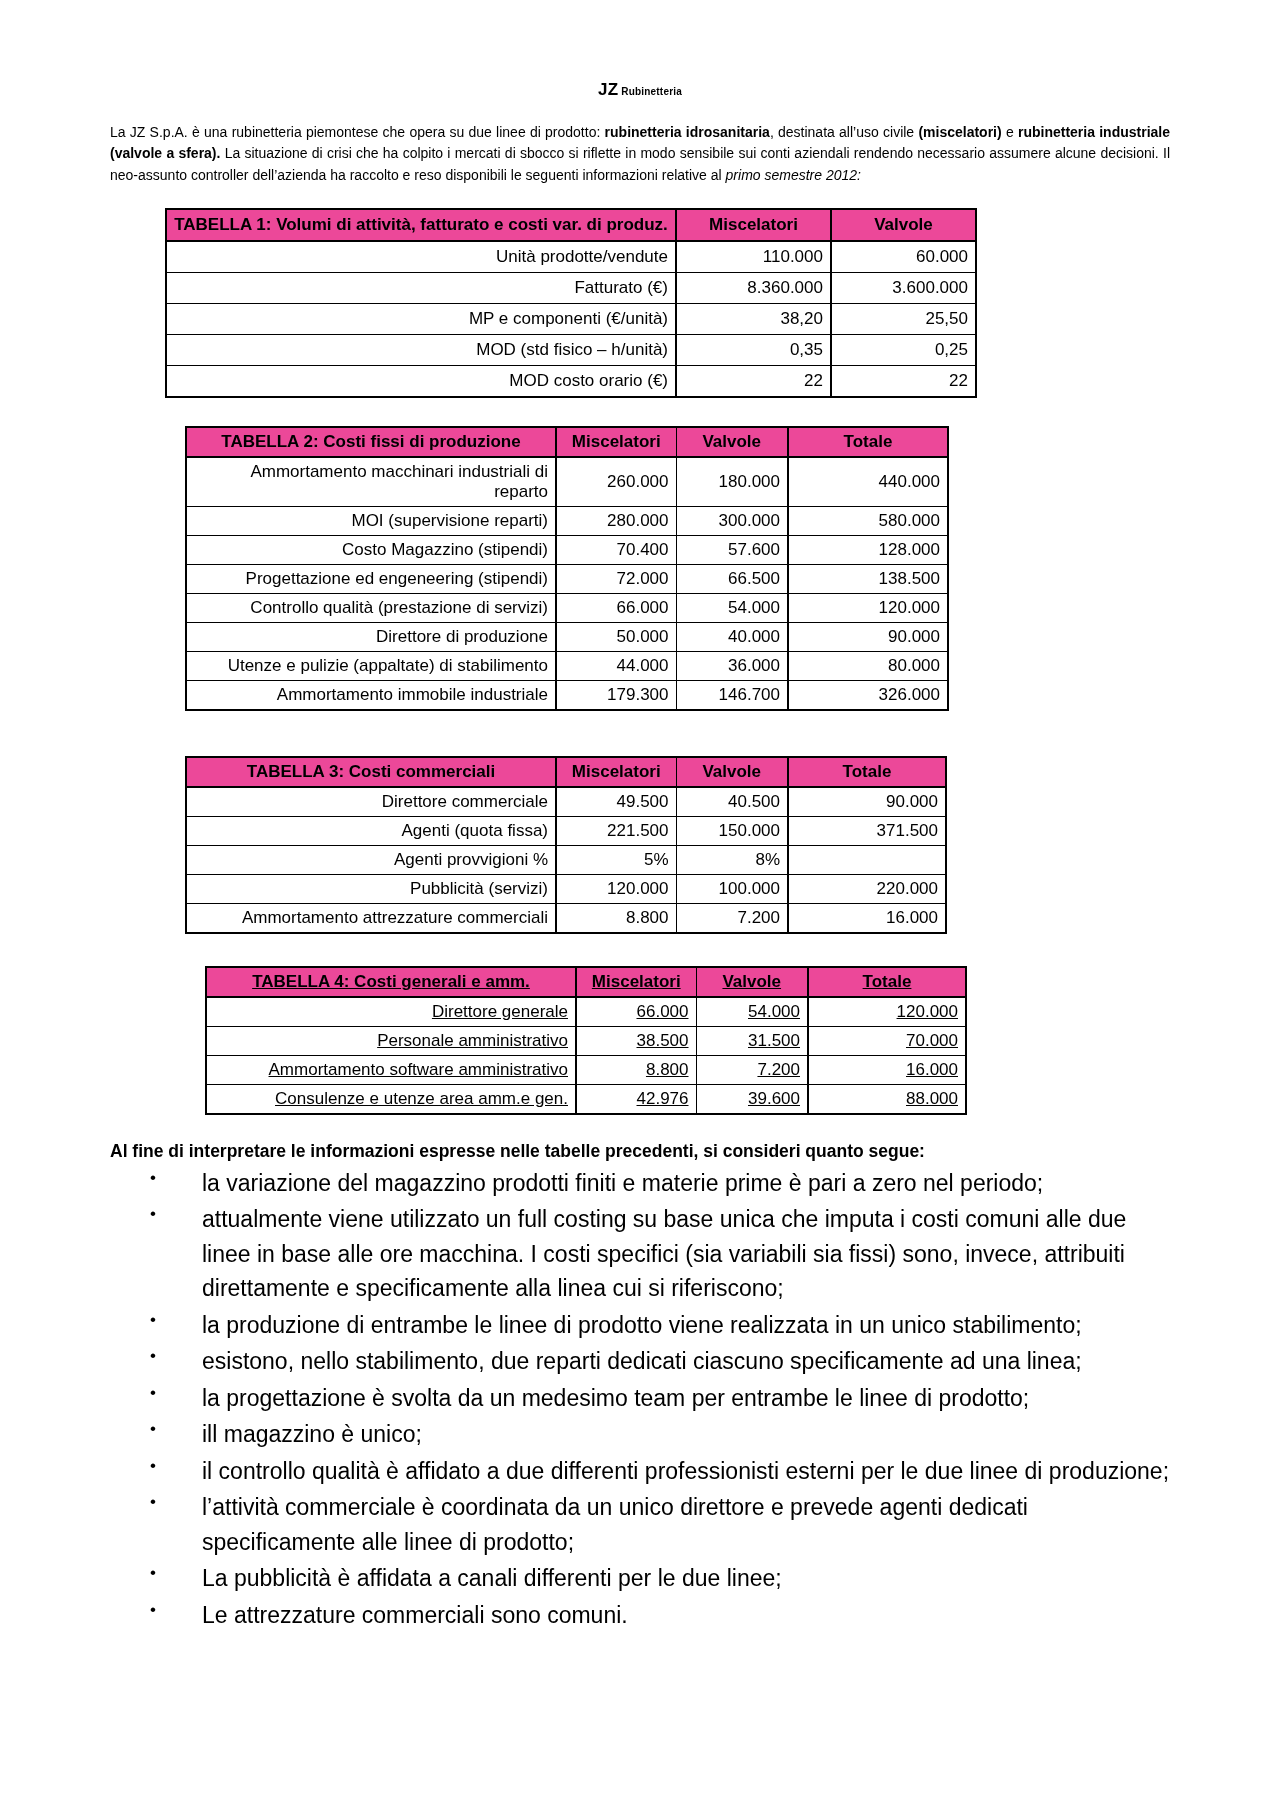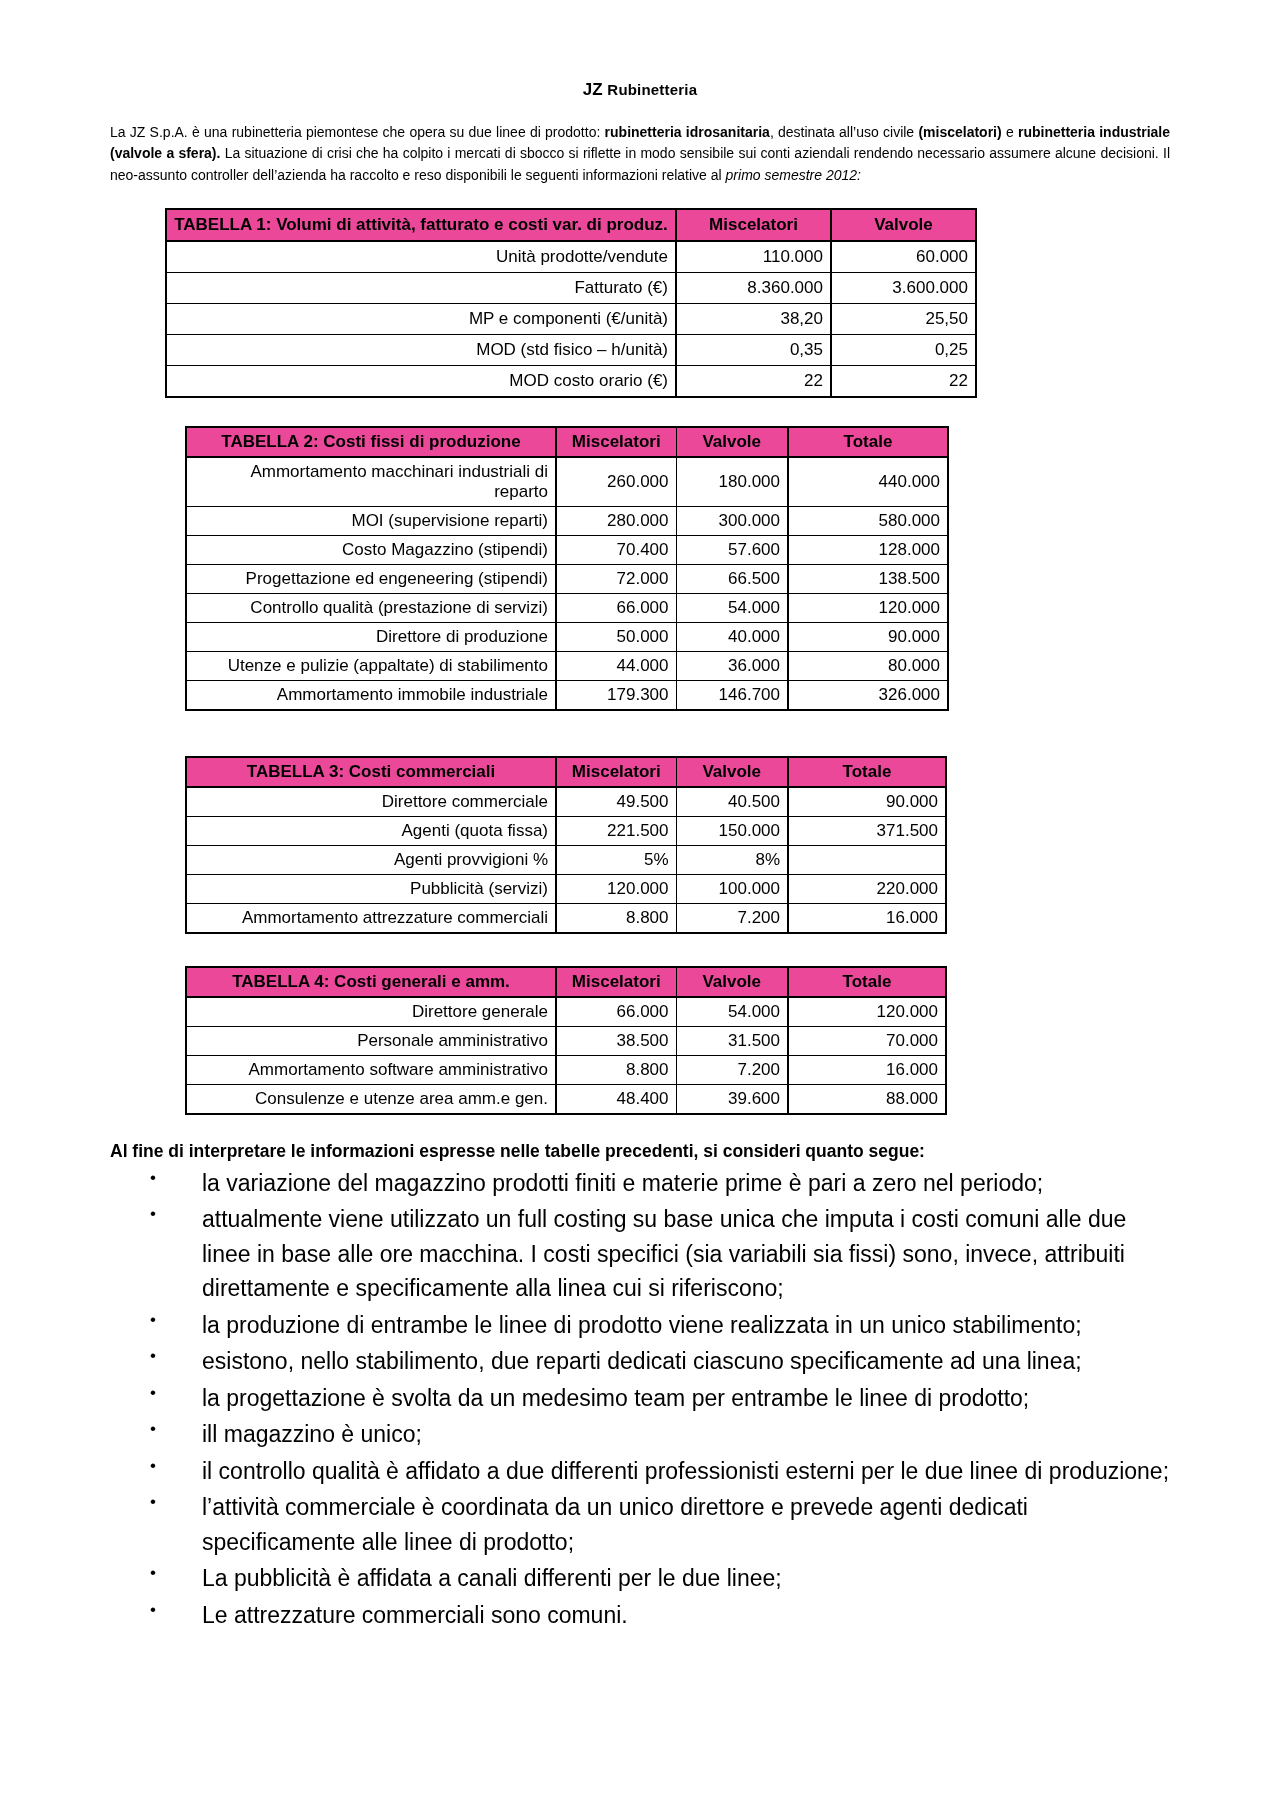--- a/index.html
+++ b/index.html
@@ -22,21 +22,21 @@
     padding: 62px 110px 0 110px;
   }
   .doc-title {
     text-align: center;
     font-weight: bold;
     font-size: 17px;
     letter-spacing: 0.2px;
     margin: 18px 0 22px 0;
   }
   .doc-title .smallcaps {
-    font-size: 15px;
+    font-size: 10px;
   }
   .intro {
     font-size: 14px;
     line-height: 1.52;
     text-align: justify;
     margin: 0 0 22px 0;
   }
   .intro b { font-weight: bold; }
   .intro i { font-style: italic; }
 
@@ -72,21 +72,21 @@
   .t1 .colsep { border-left: 2.5px solid #000; }
 
   .t2-wrap { margin: 28px 0 0 75px; }
   .t2 { width: 762px; }
   .t2 .colsep { border-left: 2.5px solid #000; }
 
   .t3-wrap { margin: 45px 0 0 75px; }
   .t3 { width: 760px; }
   .t3 .colsep { border-left: 2.5px solid #000; }
 
-  .t4-wrap { margin: 32px 0 0 75px; }
+  .t4-wrap { margin: 32px 0 0 95px; text-decoration: underline; }
   .t4 { width: 760px; }
   .t4 .colsep { border-left: 2.5px solid #000; }
 
   
   .notes-title {
     font-weight: bold;
     font-size: 17.5px;
     margin: 26px 0 4px 0;
   }
   ul.notes {
@@ -315,21 +315,21 @@
             <td class="num-t colsep">70.000</td>
           </tr>
           <tr>
             <td class="label">Ammortamento software amministrativo</td>
             <td class="num colsep">8.800</td>
             <td class="num">7.200</td>
             <td class="num-t colsep">16.000</td>
           </tr>
           <tr>
             <td class="label">Consulenze e utenze area amm.e gen.</td>
-            <td class="num colsep">48.400</td>
+            <td class="num colsep">42.976</td>
             <td class="num">39.600</td>
             <td class="num-t colsep">88.000</td>
           </tr>
         </tbody>
     </table>
   </div>
 
   <div class="notes-title">Al fine di interpretare le informazioni espresse nelle tabelle precedenti, si consideri  quanto segue:</div>
   <ul class="notes" id="notes-list">
       <li>la variazione del magazzino prodotti finiti e materie prime è pari a zero nel periodo;</li>

